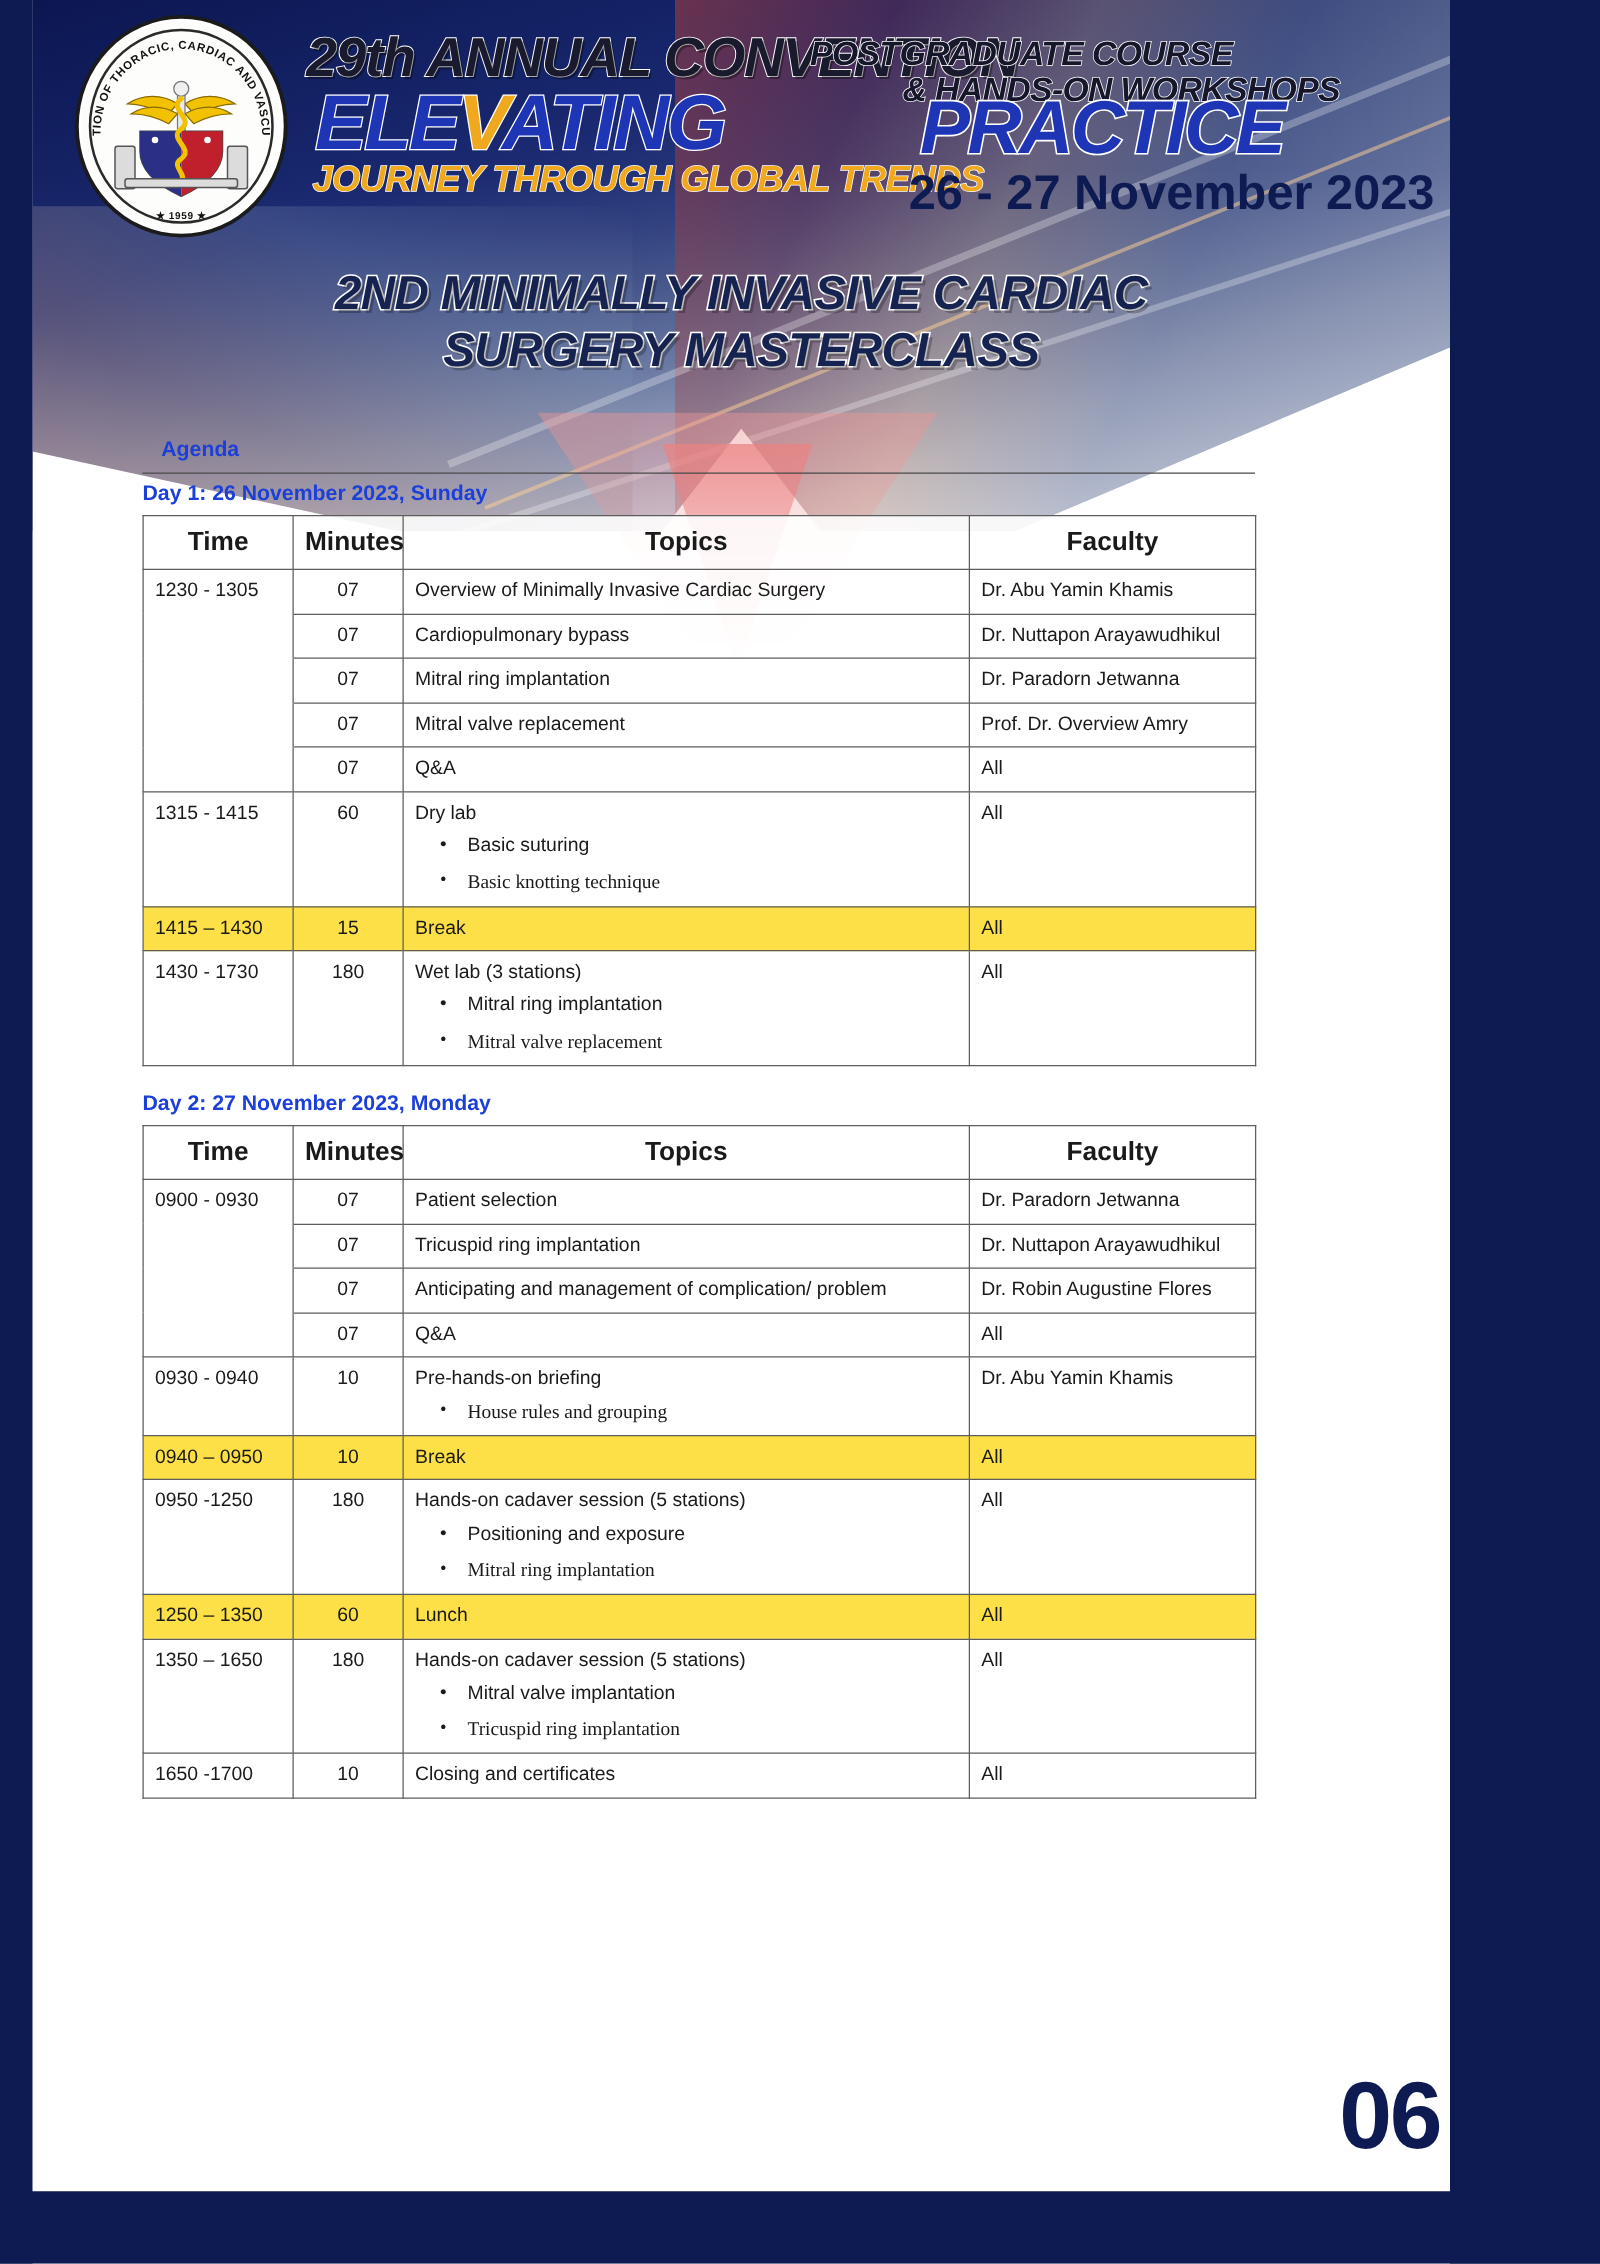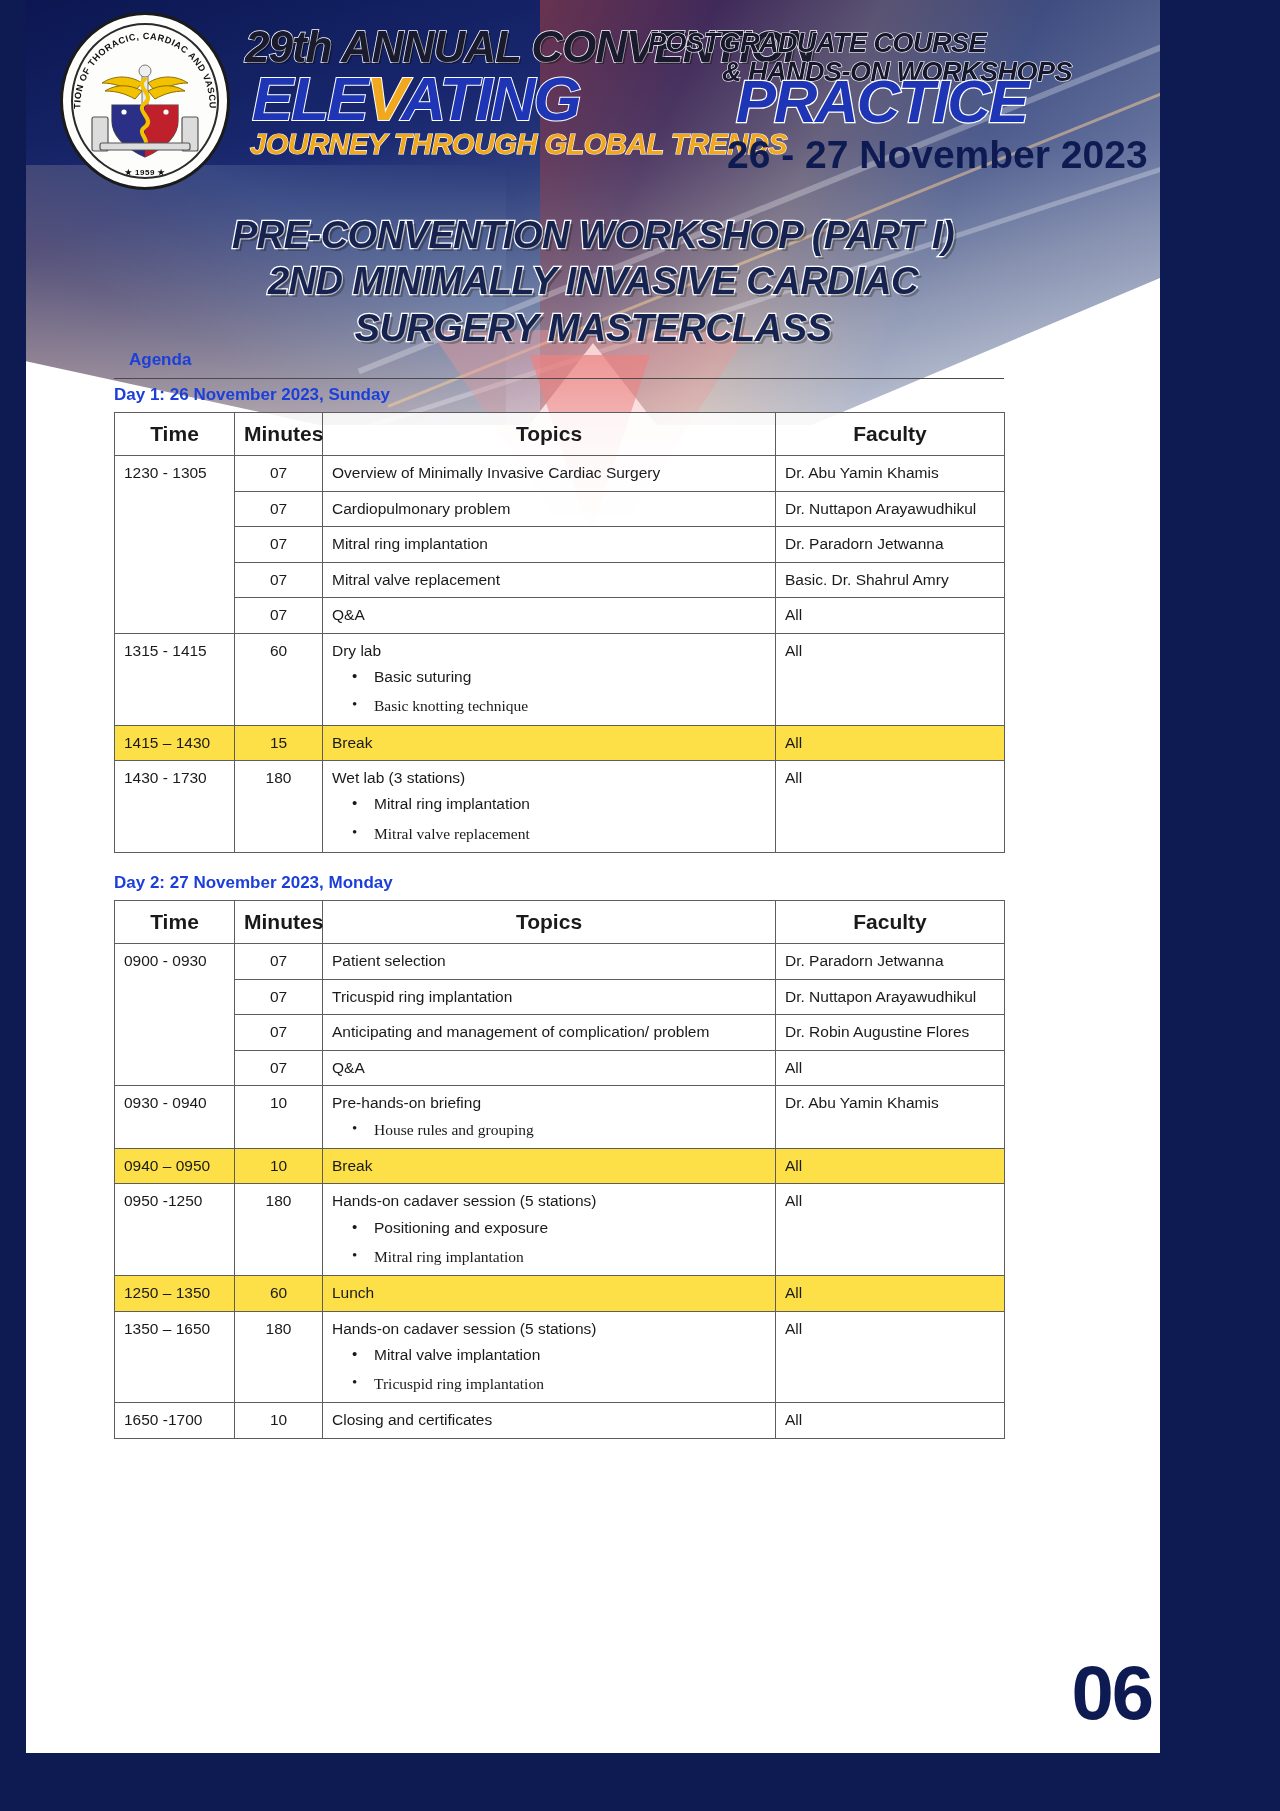--- a/index.html
+++ b/index.html
@@ -274,21 +274,20 @@
 
   <div class="bnr bnr-29th">29th ANNUAL CONVENTION</div>
   <div class="bnr bnr-pg">POSTGRADUATE COURSE</div>
   <div class="bnr bnr-hw">&amp; HANDS-ON WORKSHOPS</div>
   <div class="bnr bnr-elev"><span class="c-blue">ELE</span><span class="c-gold">V</span><span class="c-blue">ATING</span></div>
   <div class="bnr bnr-practice">PRACTICE</div>
   <div class="bnr bnr-journey">JOURNEY THROUGH GLOBAL TRENDS</div>
   <div class="bnr bnr-dates">26 - 27 November 2023</div>
 
   <div class="mc-title">
-    <div>PRE-CONVENTION WORKSHOP (PART I)</div>
     <div>2ND MINIMALLY INVASIVE CARDIAC</div>
     <div>SURGERY MASTERCLASS</div>
   </div>
 
   <div class="content">
     <div class="agenda-label">Agenda</div>
     <div class="hr-rule"></div>
 
     <div class="block block-1">
       <div class="day-head">Day 1: 26 November 2023, Sunday</div>
@@ -313,39 +312,39 @@
               <td class="min">07</td>
               <td>
                 <span class="topic-line">Overview of Minimally Invasive Cardiac Surgery</span>
               </td>
               <td>Dr. Abu Yamin Khamis</td>
             </tr>
             <tr>
               <td class="blank" style="border-top: none; border-bottom: none;"></td>
               <td class="min">07</td>
               <td>
-                <span class="topic-line">Cardiopulmonary problem</span>
+                <span class="topic-line">Cardiopulmonary bypass</span>
               </td>
               <td>Dr. Nuttapon Arayawudhikul</td>
             </tr>
             <tr>
               <td class="blank" style="border-top: none; border-bottom: none;"></td>
               <td class="min">07</td>
               <td>
                 <span class="topic-line">Mitral ring implantation</span>
               </td>
               <td>Dr. Paradorn Jetwanna</td>
             </tr>
             <tr>
               <td class="blank" style="border-top: none; border-bottom: none;"></td>
               <td class="min">07</td>
               <td>
                 <span class="topic-line">Mitral valve replacement</span>
               </td>
-              <td>Basic. Dr. Shahrul Amry</td>
+              <td>Prof. Dr. Overview Amry</td>
             </tr>
             <tr>
               <td class="blank" style="border-top: none;"></td>
               <td class="min">07</td>
               <td>
                 <span class="topic-line">Q&amp;A</span>
               </td>
               <td>All</td>
             </tr>
             <tr>

